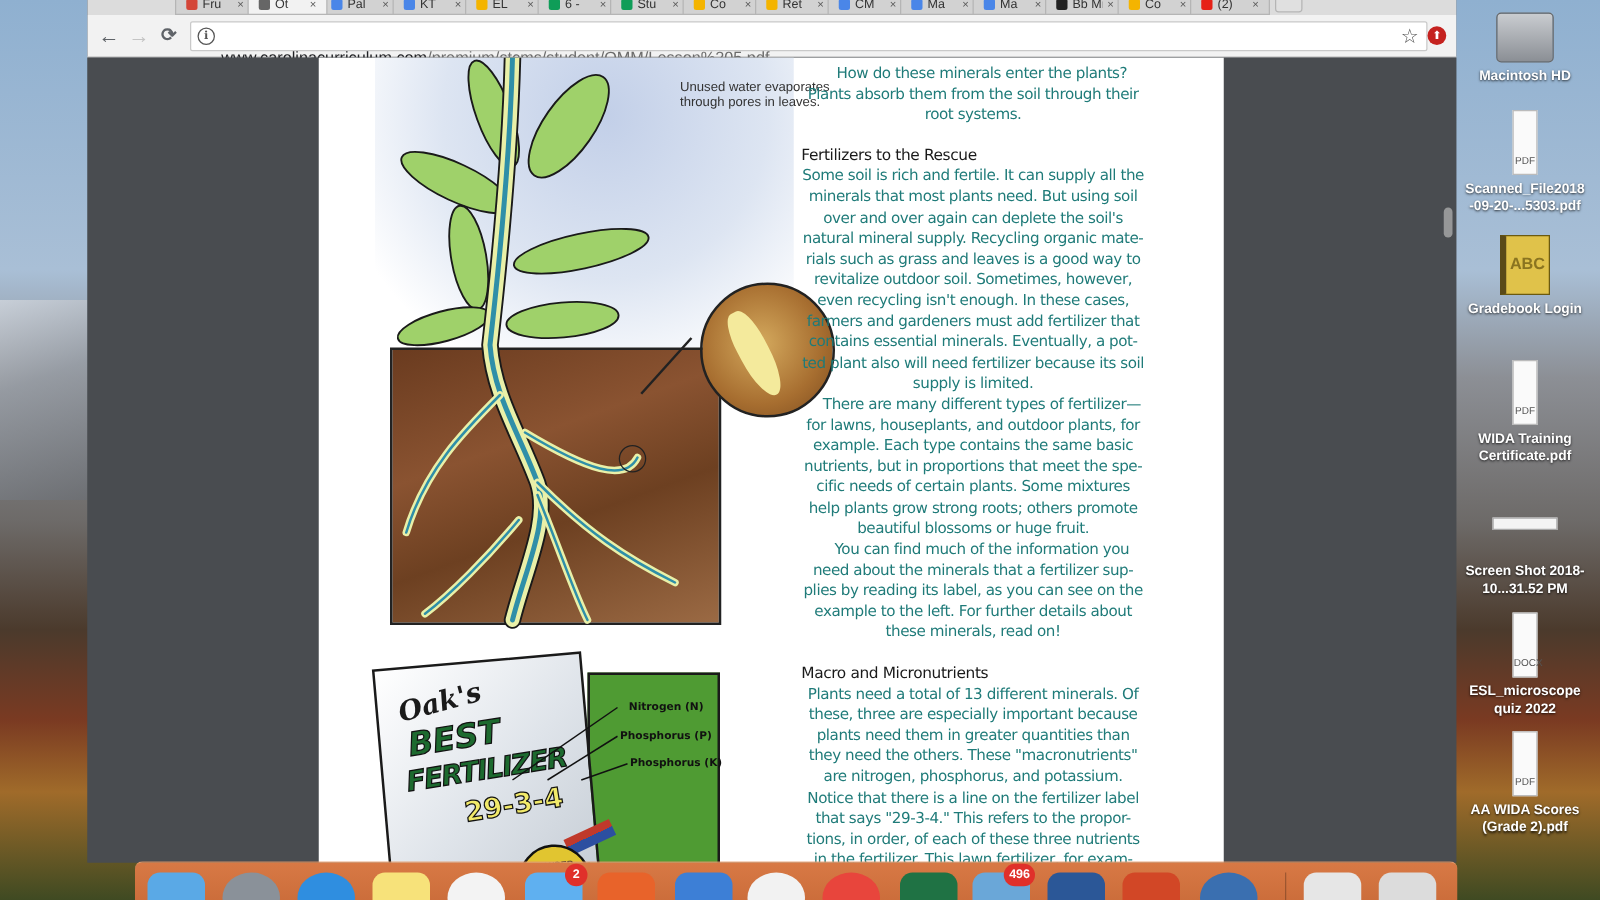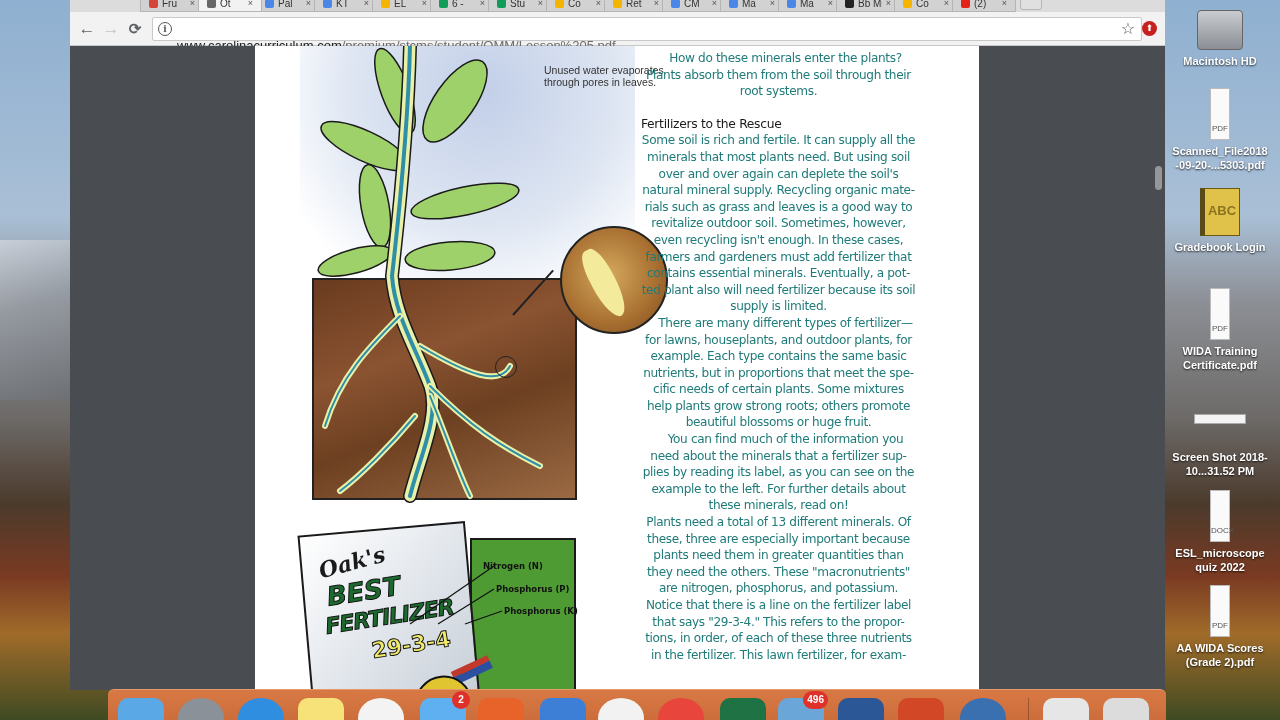--- a/index.html
+++ b/index.html
@@ -218,38 +218,39 @@
       <div class="bag-wrap">
         <div class="bag-green"></div>
         <div class="bag-front">
           <div class="bag-title1">Oak's</div>
           <div class="bag-title2">BEST</div>
           <div class="bag-title3">FERTILIZER</div>
           <div class="bag-ratio">29-3-4</div>
           <div class="bag-band"></div>
           <div class="bag-seal">WONDER</div>
         </div>
-        <div class="nutr-label" style="left:183px;top:45px">Nitrogen (N)</div>
+        <div class="nutr-label" style="left:203px;top:45px">Nitrogen (N)</div>
         <div class="nutr-label" style="left:196px;top:68px">Phosphorus (P)</div>
         <div class="nutr-label" style="left:204px;top:90px">Phosphorus (K)</div>
         <svg style="position:absolute;left:0;top:0" width="280" height="180">
           <g stroke="#111" stroke-width="1.2" fill="none">
             <line x1="194" y1="50" x2="110" y2="108"></line>
             <line x1="194" y1="73" x2="138" y2="108"></line>
             <line x1="202" y1="95" x2="165" y2="108"></line>
           </g>
         </svg>
       </div>
 
       <div class="col-text">
         <p class="indent">How do these minerals enter the plants? Plants absorb them from the soil through their root systems.</p>
         <h3>Fertilizers to the Rescue</h3>
         <p>Some soil is rich and fertile. It can supply all the minerals that most plants need. But using soil over and over again can deplete the soil's natural mineral supply. Recycling organic mate-rials such as grass and leaves is a good way to revitalize outdoor soil. Sometimes, however, even recycling isn't enough. In these cases, farmers and gardeners must add fertilizer that contains essential minerals. Eventually, a pot-ted plant also will need fertilizer because its soil supply is limited.</p>
         <p class="indent">There are many different types of fertilizer—for lawns, houseplants, and outdoor plants, for example. Each type contains the same basic nutrients, but in proportions that meet the spe-cific needs of certain plants. Some mixtures help plants grow strong roots; others promote beautiful blossoms or huge fruit.</p>
         <p class="indent">You can find much of the information you need about the minerals that a fertilizer sup-plies by reading its label, as you can see on the example to the left. For further details about these minerals, read on!</p>
+        <h3>Macro and Micronutrients</h3>
         <p>Plants need a total of 13 different minerals. Of these, three are especially important because plants need them in greater quantities than they need the others. These "macronutrients" are nitrogen, phosphorus, and potassium. Notice that there is a line on the fertilizer label that says "29-3-4." This refers to the propor-tions, in order, of each of these three nutrients in the fertilizer. This lawn fertilizer, for exam-</p>
       </div>
     </div>
     <div class="scrollbar"></div>
   </div>
 </div>
 
 <div id="desk-icons">
     <div class="desk-icon" style="left: 1165px; top: 0px; padding-top: 10px;">
       <div class="desk-glyph hd-glyph"></div>

